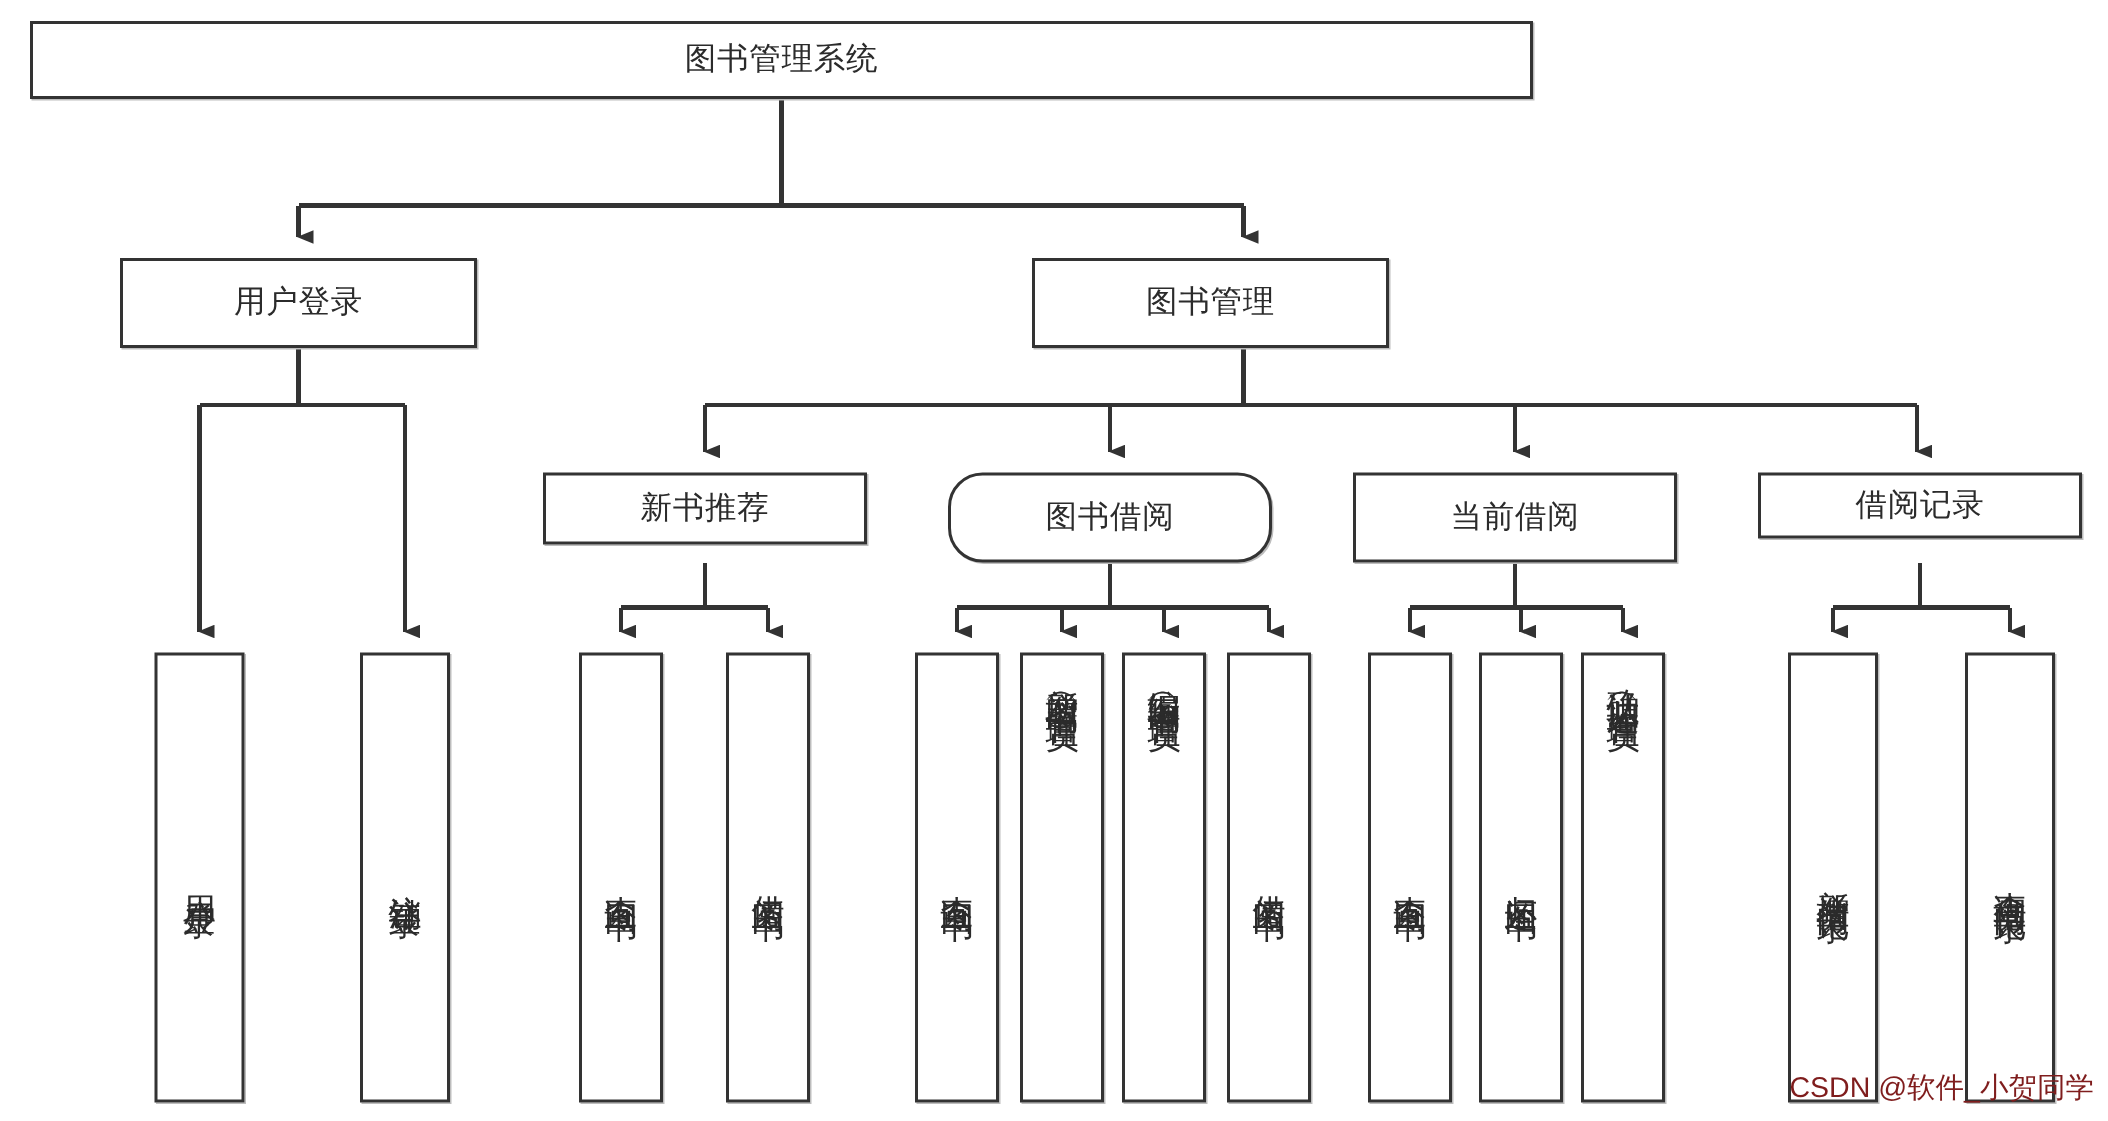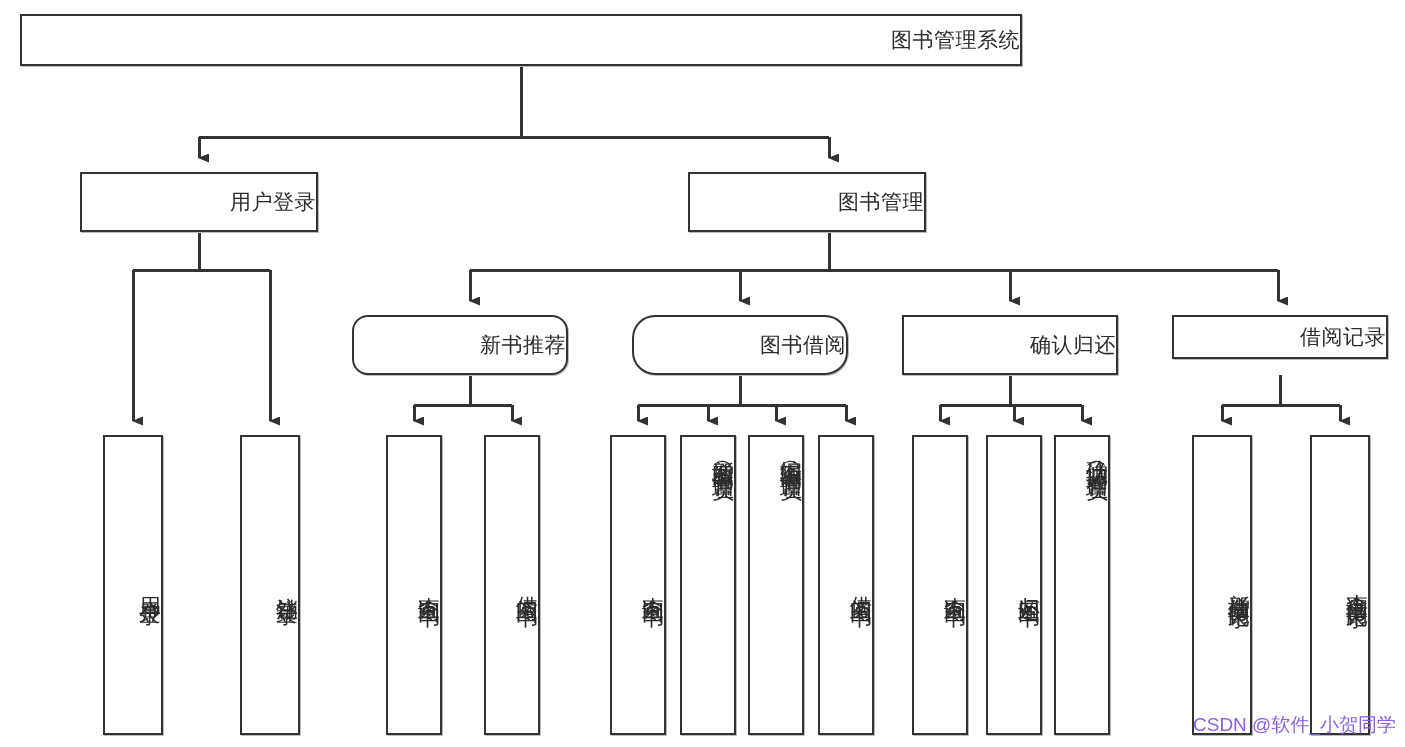--- a/index.html
+++ b/index.html
@@ -25,21 +25,21 @@
     height: 747px;
   }
   .node {
     position: absolute;
     box-sizing: border-box;
     border: 2px solid #333333;
     background: #ffffff;
     box-shadow: 1px 1px 0 0 #bdbdbd;
     display: flex;
     align-items: center;
-    justify-content: flex-end;
+    justify-content: center;
     z-index: 2;
   }
   .node-label {
     color: #2b2b2b;
     font-size: 21px;
     line-height: 1.18;
     letter-spacing: 0.5px;
     white-space: nowrap;
     text-align: center;
     user-select: none;
@@ -55,21 +55,21 @@
     letter-spacing: 3px;
     line-height: 1;
     max-height: 290px;
   }
   .leaf.leaf-top {
     align-items: flex-start;
     padding-top: 5px;
   }
   .watermark {
     position: absolute;
-    color: #8b5cf6;
+    color: #7f1d1d;
     font-size: 19px;
     white-space: nowrap;
     z-index: 3;
     user-select: none;
   }
 </style>
 </head>
 <body>
 
 <div id="canvas">
@@ -128,28 +128,28 @@
     <span class="node-label">图书管理系统</span>
   </div>
 
   <div class="node" id="lvl2-0" style="left: 80px; top: 172px; width: 238px; height: 60px;">
     <span class="node-label">用户登录</span>
   </div>
   <div class="node" id="lvl2-1" style="left: 688px; top: 172px; width: 238px; height: 60px;">
     <span class="node-label">图书管理</span>
   </div>
 
-  <div class="node" id="lvl3-0" style="left: 352px; top: 315px; width: 216px; height: 60px; border-radius: 16px;">
+  <div class="node" id="lvl3-0" style="left: 362px; top: 315px; width: 216px; height: 48px;">
     <span class="node-label">新书推荐</span>
   </div>
   <div class="node" id="lvl3-1" style="left: 632px; top: 315px; width: 216px; height: 60px; border-radius: 23px;">
     <span class="node-label">图书借阅</span>
   </div>
   <div class="node" id="lvl3-2" style="left: 902px; top: 315px; width: 216px; height: 60px;">
-    <span class="node-label">确认归还</span>
+    <span class="node-label">当前借阅</span>
   </div>
   <div class="node" id="lvl3-3" style="left: 1172px; top: 315px; width: 216px; height: 44px;">
     <span class="node-label">借阅记录</span>
   </div>
 
   <div class="node leaf" id="leaf-0" style="left: 103px; top: 435px; width: 60px; height: 300px;">
     <span class="node-label">用户登录</span>
   </div>
   <div class="node leaf" id="leaf-1" style="left: 240px; top: 435px; width: 60px; height: 300px;">
     <span class="node-label">注销登录</span>

